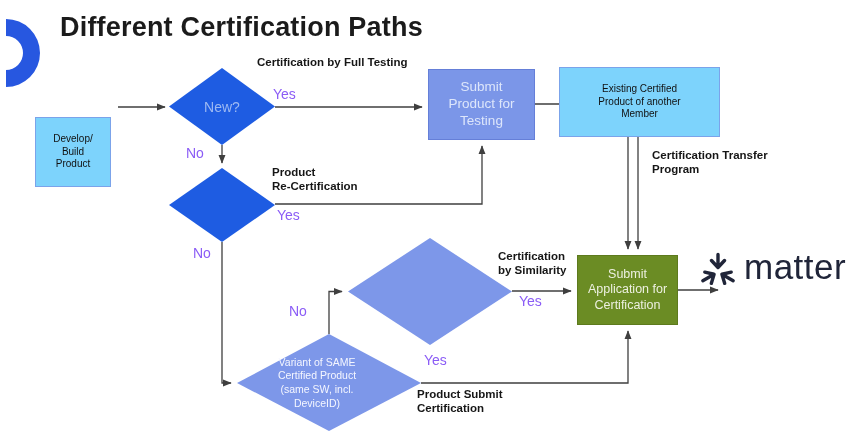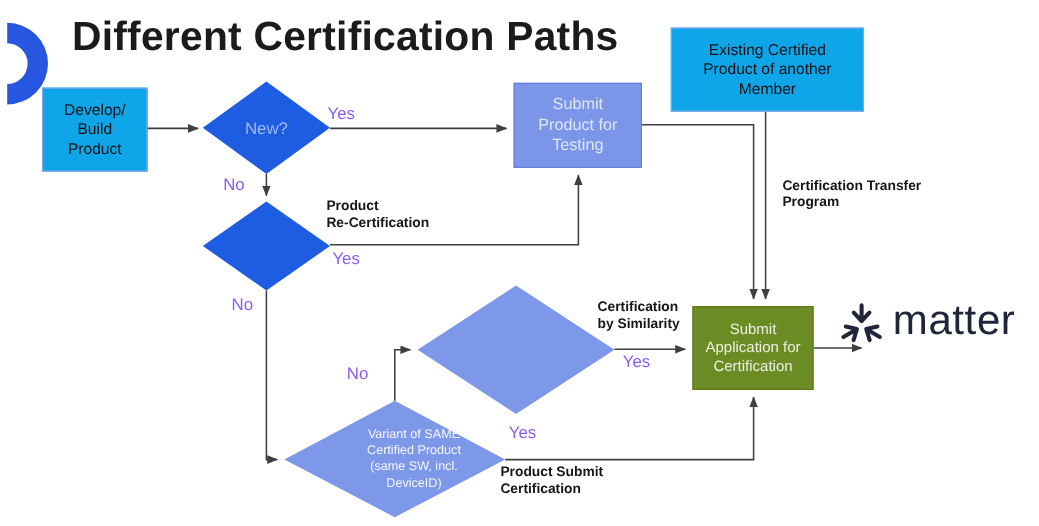--- a/index.html
+++ b/index.html
@@ -21,39 +21,40 @@
   .txt {
     position: absolute;
     z-index: 2;
     white-space: pre-line;
     color: #1c1c1c;
   }
   .page-title {
     position: absolute;
     left: 60px; top: 12px;
     z-index: 2;
-    font-size: 34px;
+    font-size: 27px;
     font-weight: 700;
     letter-spacing: 0.2px;
     color: #1b1b1b;
   }
   .node-box {
     position: absolute;
     z-index: 2;
     display: flex;
     align-items: center;
     justify-content: center;
     text-align: center;
     line-height: 1.25;
   }
   .white-box {
-    background: #0ea5e9;
+    background: #7dd3fc;
     border: 1.5px solid #7ba3ea;
     color: #111111;
-    font-size: 13px;
+    font-size: 10px;
+    margin-top: 44px;
   }
   .blue-box {
     background: #7b96e8;
     border: 1px solid #657fd8;
     color: #dde6fb;
     font-size: 13.5px;
   }
   .green-box {
     background: #6b8c24;
     border: 1px solid #5d7a1d;
@@ -132,21 +133,21 @@
         <path d="M0,-17.5 L0,-5.5 M-6.5,-11.5 L0,-4.5 L6.5,-11.5"></path>
       </g>
       <g transform="rotate(240)">
         <path d="M0,-17.5 L0,-5.5 M-6.5,-11.5 L0,-4.5 L6.5,-11.5"></path>
       </g>
     </g>
   </svg>
 
   <div class="page-title">Different Certification Paths</div>
 
-  <div class="node-box white-box" style="left:35px; top:73px; width:88px; height:70px;">
+  <div class="node-box white-box" style="left:35px; top:73px; width:76px; height:70px;">
     <span style="white-space:pre-line;">Develop/
 Build
 Product</span>
   </div>
 
   <div class="node-box blue-box" style="left:428px; top:69px; width:107px; height:71px;">
     <span style="white-space:pre-line;">Submit
 Product for
 Testing</span>
   </div>
@@ -160,25 +161,26 @@
   <div class="node-box green-box" style="left:577px; top:255px; width:101px; height:70px;">
     <span style="white-space:pre-line;">Submit
 Application for
 Certification</span>
   </div>
 
   <div class="diamond-label dark-diamond-text" style="left:180px; top:95px; width:84px; height:24px; font-size:14px;">New?</div>
 
 
 
-  <div class="diamond-label light-diamond-text" style="left:288px; top:355px; width:114px; height:56px; font-size:10.5px; line-height:1.3;">Variant of SAME
+  <div class="diamond-label light-diamond-text" style="left:260px; top:355px; width:114px; height:56px; font-size:10.5px; line-height:1.3;">Variant of SAME
 Certified Product
 (same SW, incl.
 DeviceID)</div>
 
+  <div class="txt edge-label-bold" style="left:257px; top:55px;">Certification by Full Testing</div>
 
   <div class="txt yes-no" style="left:273px; top:86px;">Yes</div>
 
   <div class="txt yes-no" style="left:186px; top:145px;">No</div>
 
   <div class="txt edge-label-bold" style="left:272px; top:165px;">Product
 Re-Certification</div>
 
   <div class="txt yes-no" style="left:277px; top:207px;">Yes</div>
 

